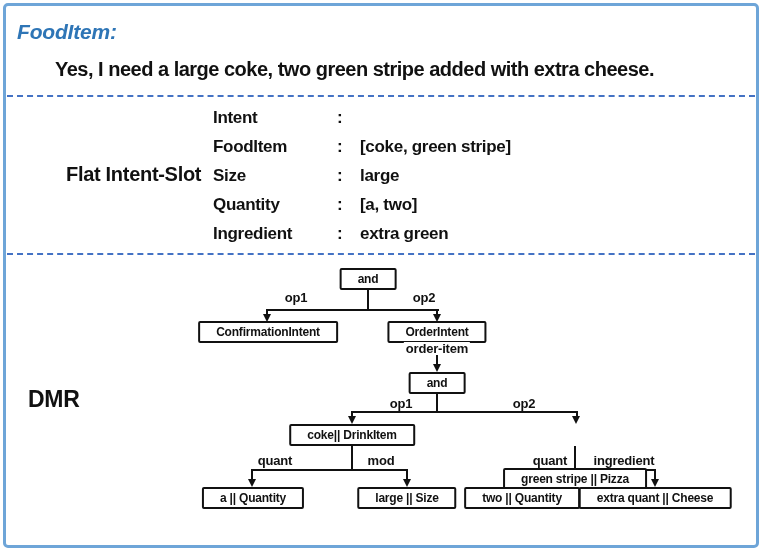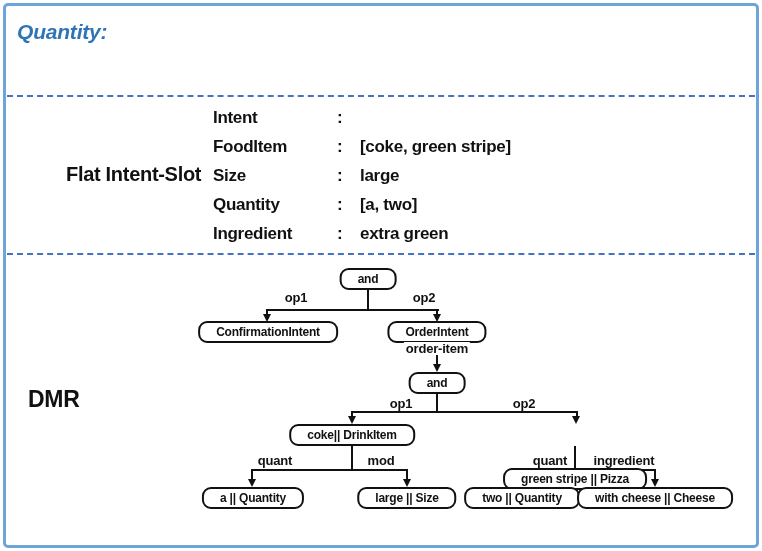--- a/index.html
+++ b/index.html
@@ -53,21 +53,21 @@
   .slot-row {
     display:grid; grid-template-columns:124px 23px auto;
     height:28.8px; align-items:center;
     font-size:17px; font-weight:bold; color:var(--ink);
     letter-spacing:-0.3px; white-space:nowrap;
   }
 
   
   .node {
     position:absolute; transform:translateX(-50%);
-    background:#fff; border:2px solid var(--ink); border-radius:9px;
+    background:#fff; border:2px solid var(--ink); border-radius:2px;
     padding:1px 16px;
     font-size:12px; font-weight:bold; color:var(--ink);
     letter-spacing:-0.2px; white-space:nowrap; line-height:16px;
     z-index:3;
   }
   .edge { position:absolute; background:var(--ink); z-index:1; }
   .edge.v { width:2px; }
   .edge.h { height:2px; }
   .arrowhead {
     position:absolute; width:0; height:0; transform:translateX(-50%);
@@ -82,21 +82,22 @@
   .edge-label.on-line { background:#fff; padding:0 2px; }
 </style>
 </head>
 <body>
 
 <div class="page">
   <div class="frame"></div>
   <div class="sep sep1"></div>
   <div class="sep sep2"></div>
 
-  <div class="customer-label">Quantity:</div>
+  <div class="customer-label">FoodItem:</div>
+  <div class="utterance">Yes, I need a large coke, two green stripe added with extra cheese.</div>
 
   <div class="section-label flat-label">Flat Intent-Slot</div>
   <div class="slot-table">
     <div class="slot-row">
       <span>Intent</span>
       <span>:</span>
     </div>
     <div class="slot-row">
       <span>FoodItem</span>
       <span>:</span>
@@ -163,14 +164,14 @@
 
   <div class="node" style="left:368px; top:268px;">and</div>
   <div class="node" style="left:268px; top:321px;">ConfirmationIntent</div>
   <div class="node" style="left:437px; top:321px;">OrderIntent</div>
   <div class="node" style="left:437px; top:372px;">and</div>
   <div class="node" style="left:352px; top:424px;">coke|| DrinkItem</div>
   <div class="node" style="left:575px; top:424px;margin-top:44px;">green stripe || Pizza</div>
   <div class="node" style="left:253px; top:487px;">a || Quantity</div>
   <div class="node" style="left:407px; top:487px;">large || Size</div>
   <div class="node" style="left:522px; top:487px;">two || Quantity</div>
-  <div class="node" style="left:655px; top:487px;">with cheese || Cheese</div>
+  <div class="node" style="left:655px; top:487px;">extra quant || Cheese</div>
 </div>
 
 </body></html>

